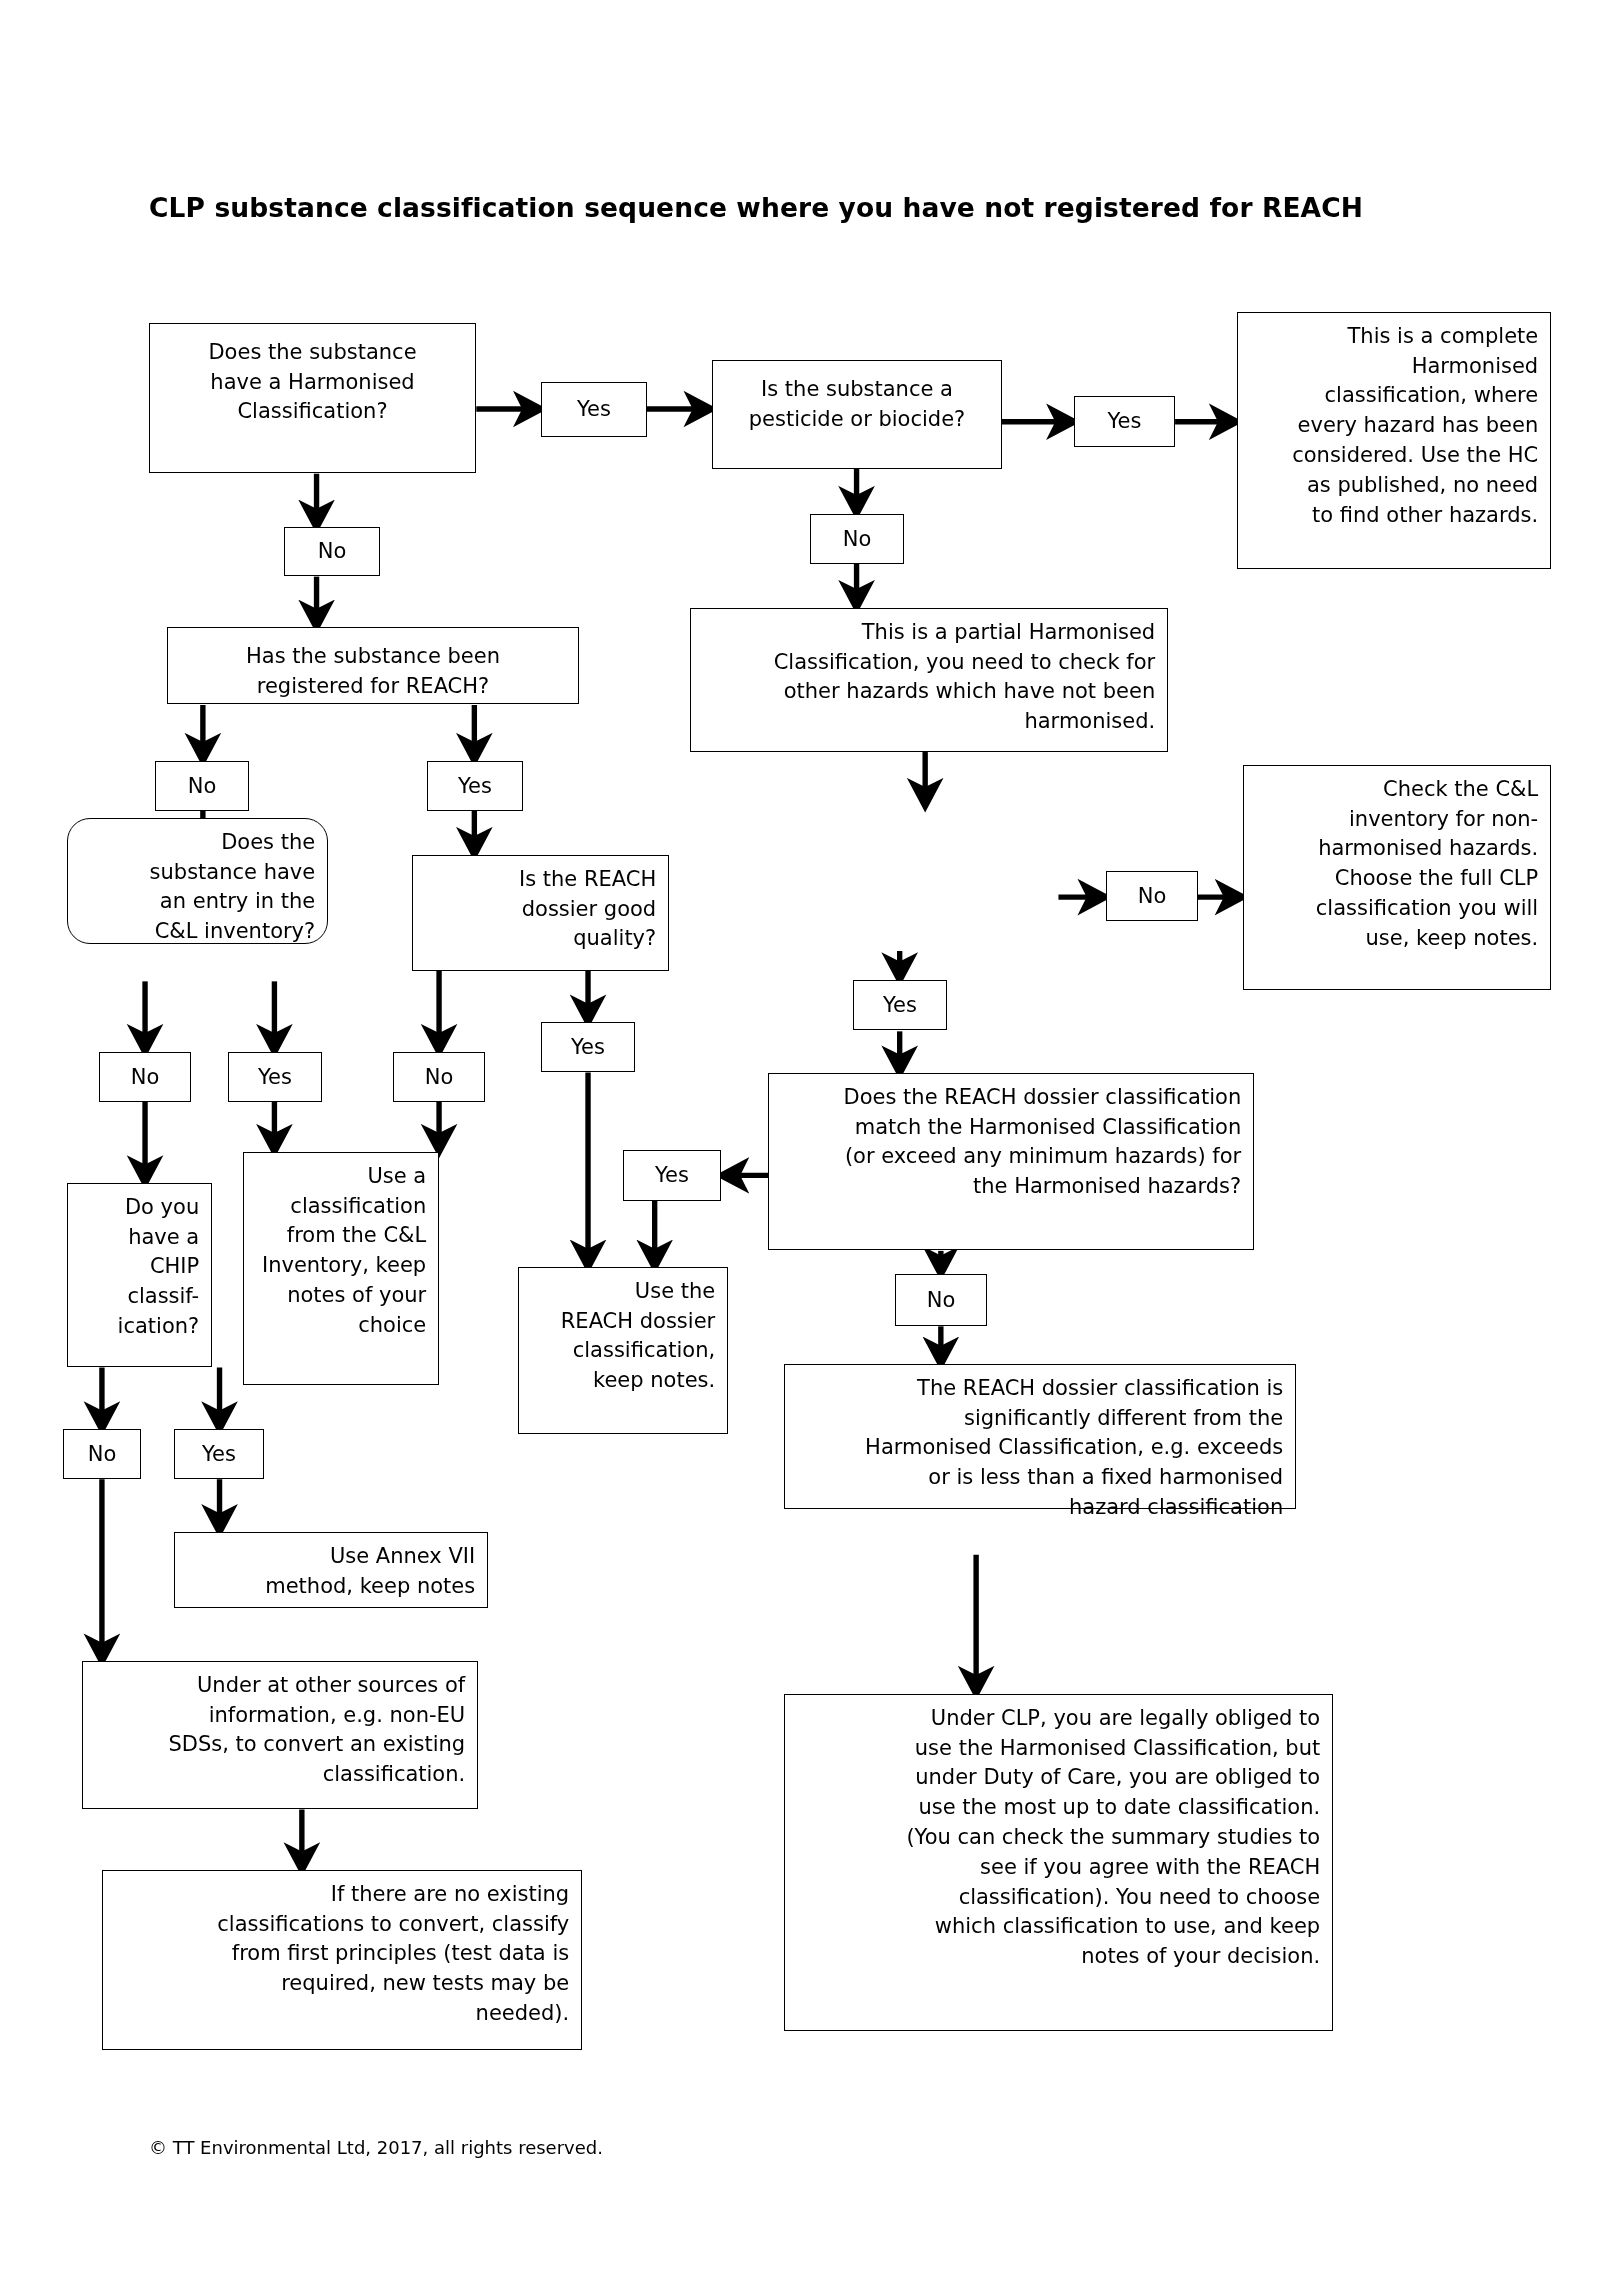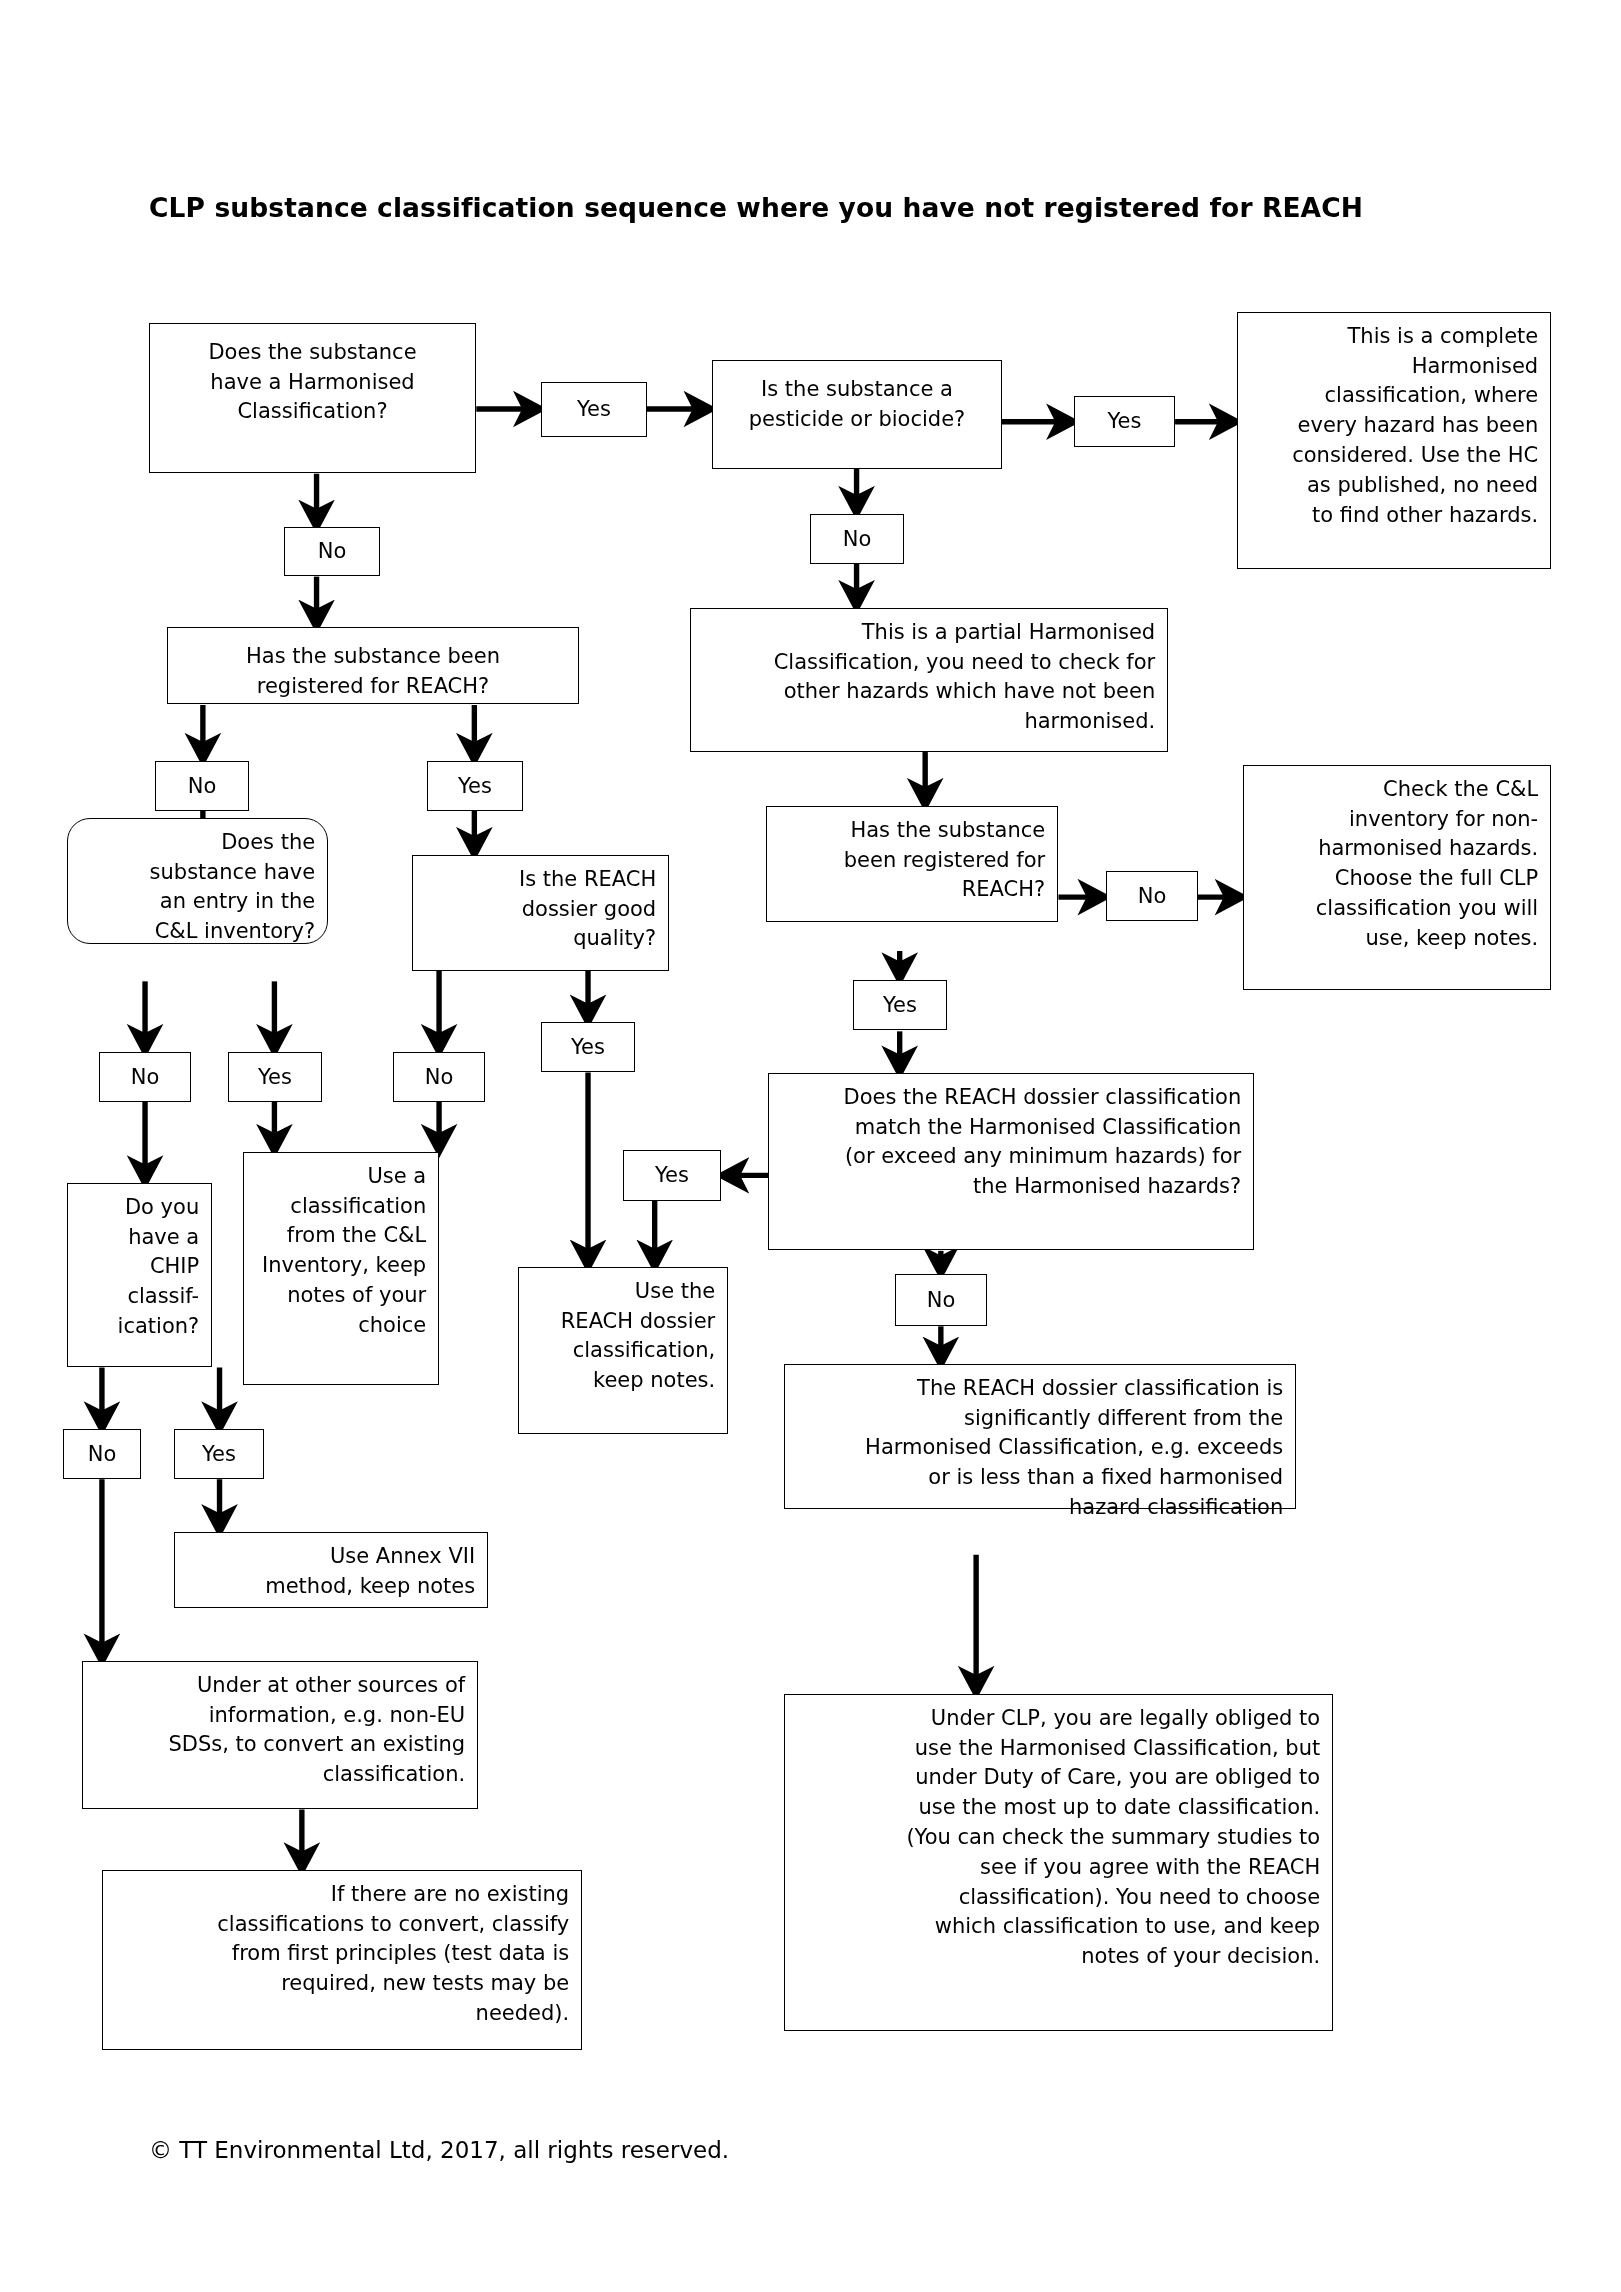--- a/index.html
+++ b/index.html
@@ -24,21 +24,21 @@
     font-size: 26.5px;
     font-weight: bold;
     color: #000000;
     letter-spacing: 0.1px;
     white-space: nowrap;
   }
   #footer {
     position: absolute;
     left: 149px;
     top: 2137px;
-    font-size: 23px;
+    font-size: 18px;
     color: #000000;
   }
   svg#wires {
     position: absolute;
     left: 0;
     top: 0;
     width: 1621px;
     height: 2293px;
     pointer-events: none;
   }
@@ -242,25 +242,20 @@
   </div>
 
   <div class="node pill" style="left:393px; top:1052px; width:92px; height:50px;">
     <span class="txt">No</span>
   </div>
 
   <div class="node pill" style="left:541px; top:1022px; width:94px; height:50px;">
     <span class="txt">Yes</span>
   </div>
 
-  <div class="node box" style="left:766px; top:806px; width:292px; height:116px;">
-    <span class="txt">Has the substance
-been registered for
-REACH?</span>
-  </div>
 
   <div class="node pill" style="left:1106px; top:871px; width:92px; height:50px;">
     <span class="txt">No</span>
   </div>
 
   <div class="node pill" style="left:853px; top:980px; width:94px; height:50px;">
     <span class="txt">Yes</span>
   </div>
 
   <div class="node box" style="left:1243px; top:765px; width:308px; height:225px;">

